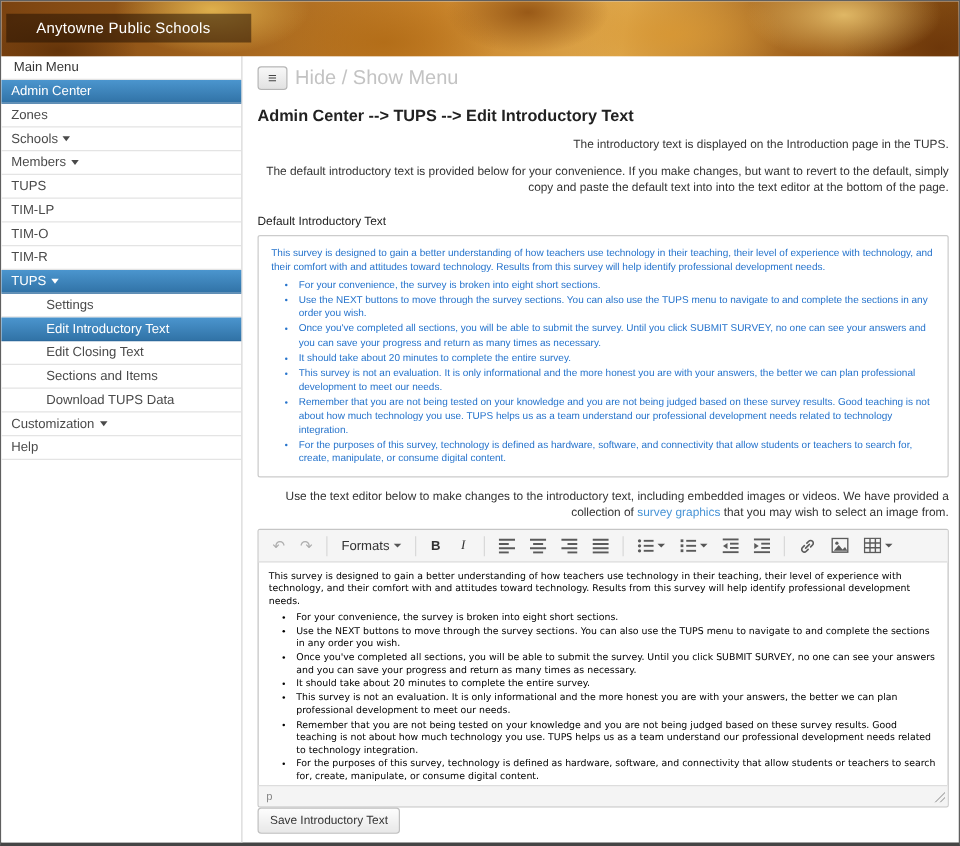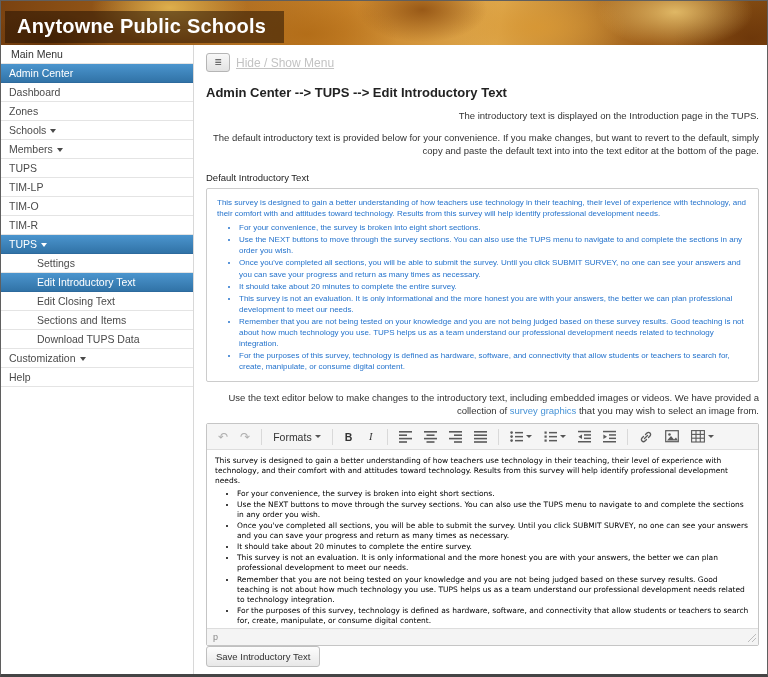--- a/index.html
+++ b/index.html
@@ -19,22 +19,22 @@
       radial-gradient(ellipse 140px 60px at 40% 75%, rgba(176,106,21,.8), transparent 65%),
       radial-gradient(ellipse 100px 50px at 55% 20%, rgba(138,74,14,.8), transparent 65%),
       radial-gradient(ellipse 150px 65px at 70% 60%, rgba(216,151,51,.85), transparent 60%),
       radial-gradient(ellipse 130px 60px at 88% 25%, rgba(236,200,115,.85), transparent 60%),
       radial-gradient(ellipse 120px 70px at 98% 85%, rgba(107,53,9,.9), transparent 65%),
       linear-gradient(100deg, #7a4210, #c8832a 45%, #dfa94e 65%, #9c5c18 85%, #804a12);
   }
   .title-bar {
     position:absolute; left:4px; top:10px;
     background:rgba(32,16,2,.52); color:#fff;
-    font-size:20px; font-weight:bold; letter-spacing:.2px;
-    padding:4px 18px 5px 12px; min-width:196px;
+    font-size:12px; font-weight:normal; letter-spacing:.2px;
+    padding:4px 18px 5px 24px; min-width:196px;
   }
   
   .main { display:flex; height:calc(100% - 44px); }
   .sidebar { width:193px; border-right:1px solid #d8d8d8; background:#fff; flex:none; }
   .nav-head {
     height:19px; line-height:19px; padding:0 10px; font-size:10.5px;
     color:#333; border-bottom:1px solid #e4e4e4;
   }
   .nav-item {
     height:19px; line-height:19px; padding-left:8px; font-size:10.5px;
@@ -52,21 +52,21 @@
     border-top:4px solid currentColor;
   }
   
   .content { flex:1; padding:6px 8px 0 12px; overflow:hidden; }
   .toggle-row { margin-top:2px; display:flex; align-items:center; gap:6px; }
   .toggle-btn {
     width:24px; height:19px; border:1px solid #b5b5b5; border-radius:3px;
     background:linear-gradient(#f8f8f8,#e2e2e2); color:#444;
     font-size:12px; line-height:15px; padding:0; cursor:pointer;
   }
-  .toggle-label { font-size:12px; color:#c3c3c3;text-decoration:underline; }
+  .toggle-label { font-size:16px; color:#c3c3c3; }
   h1.page-title { font-size:13px; font-weight:bold; color:#222; margin:13px 0 0; }
   p.body-text { font-size:9.5px; color:#333; line-height:1.38; margin:9px 0 0;text-align:right; }
   .default-label { margin-top:15px; font-size:9.5px; font-weight:normal; color:#222; }
   .default-box {
     margin-top:5px; border:1px solid #ccc; border-radius:2px;
     padding:8px 10px; color:#2573cc; font-size:8px; line-height:1.38;
   }
   .default-box p { margin:0; }
   .default-box ul, .editor-body ul { margin:3px 0 0; padding-left:22px; }
   .default-box li { margin-bottom:1px; }
@@ -126,21 +126,20 @@
   <div class="site-header">
     <div class="title-bar">Anytowne Public Schools</div>
   </div>
 
   <div class="main">
 
     <div class="sidebar">
       <div class="nav-head">Main Menu</div>
       <div>
           <div class="nav-item active">Admin Center</div>
-          <div class="nav-item">Dashboard</div>
           <div class="nav-item">Zones</div>
           <div class="nav-item">Schools<span class="caret"></span></div>
           <div class="nav-item">Members<span class="caret"></span></div>
           <div class="nav-item">TUPS</div>
           <div class="nav-item">TIM-LP</div>
           <div class="nav-item">TIM-O</div>
           <div class="nav-item">TIM-R</div>
           <div class="nav-item active">TUPS<span class="caret"></span></div>
           <div class="nav-item sub">Settings</div>
           <div class="nav-item active sub">Edit Introductory Text</div>

